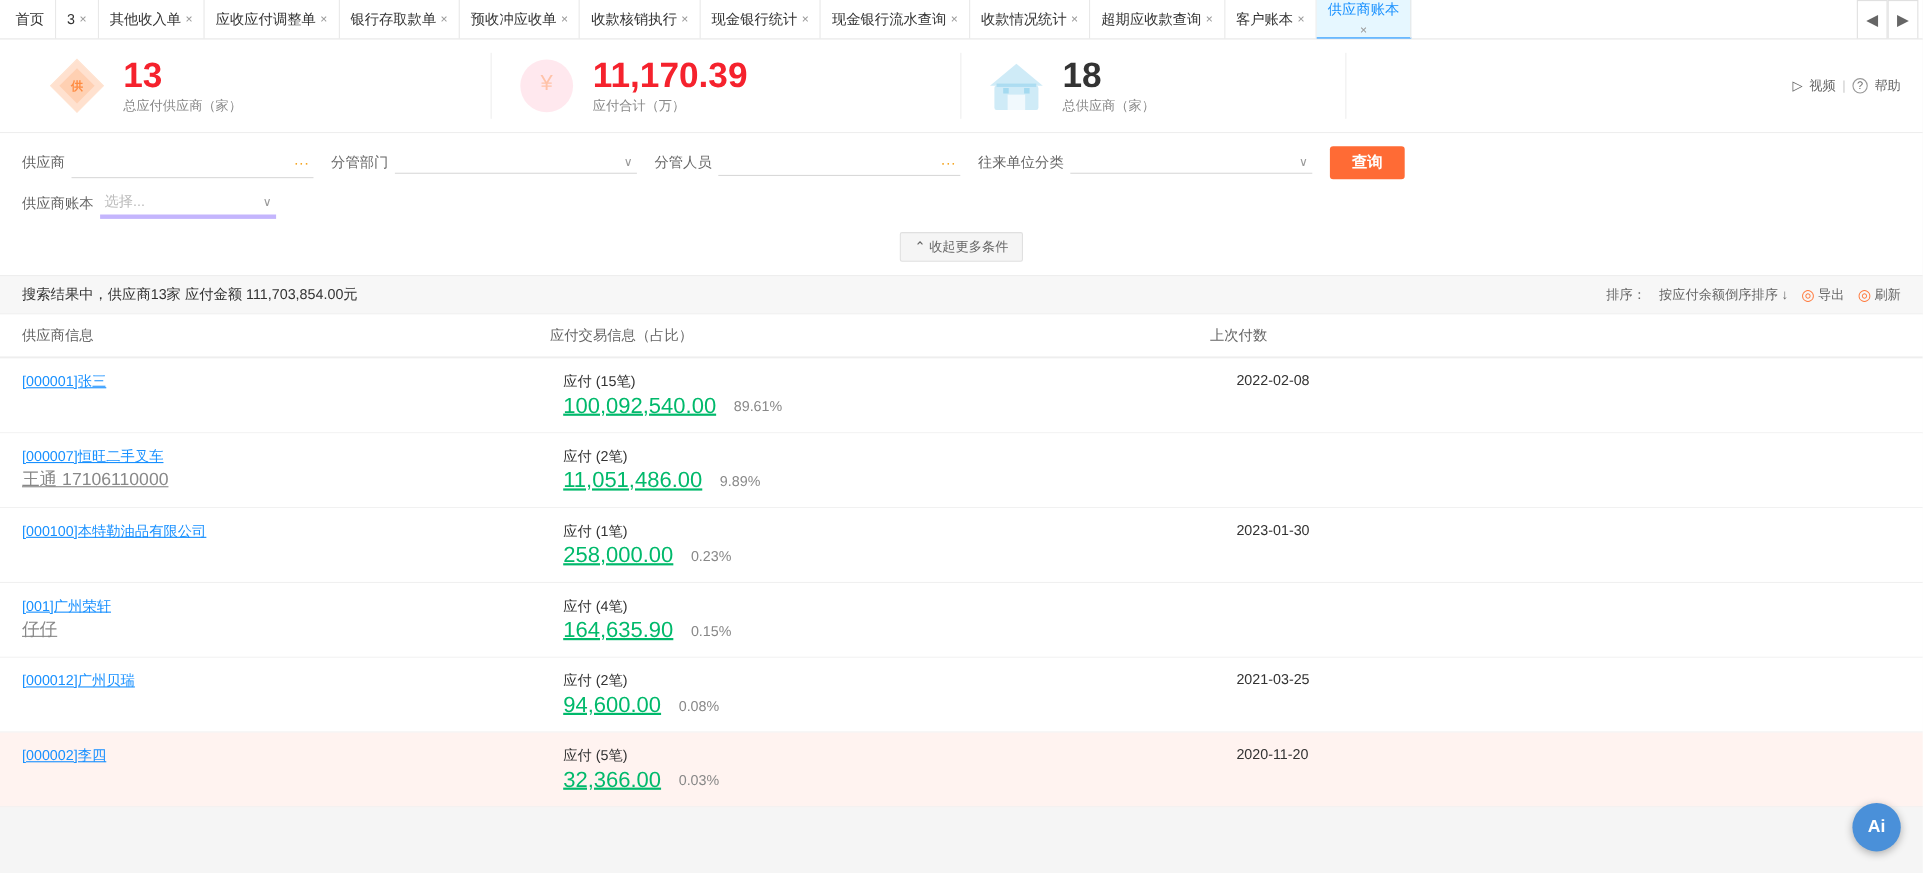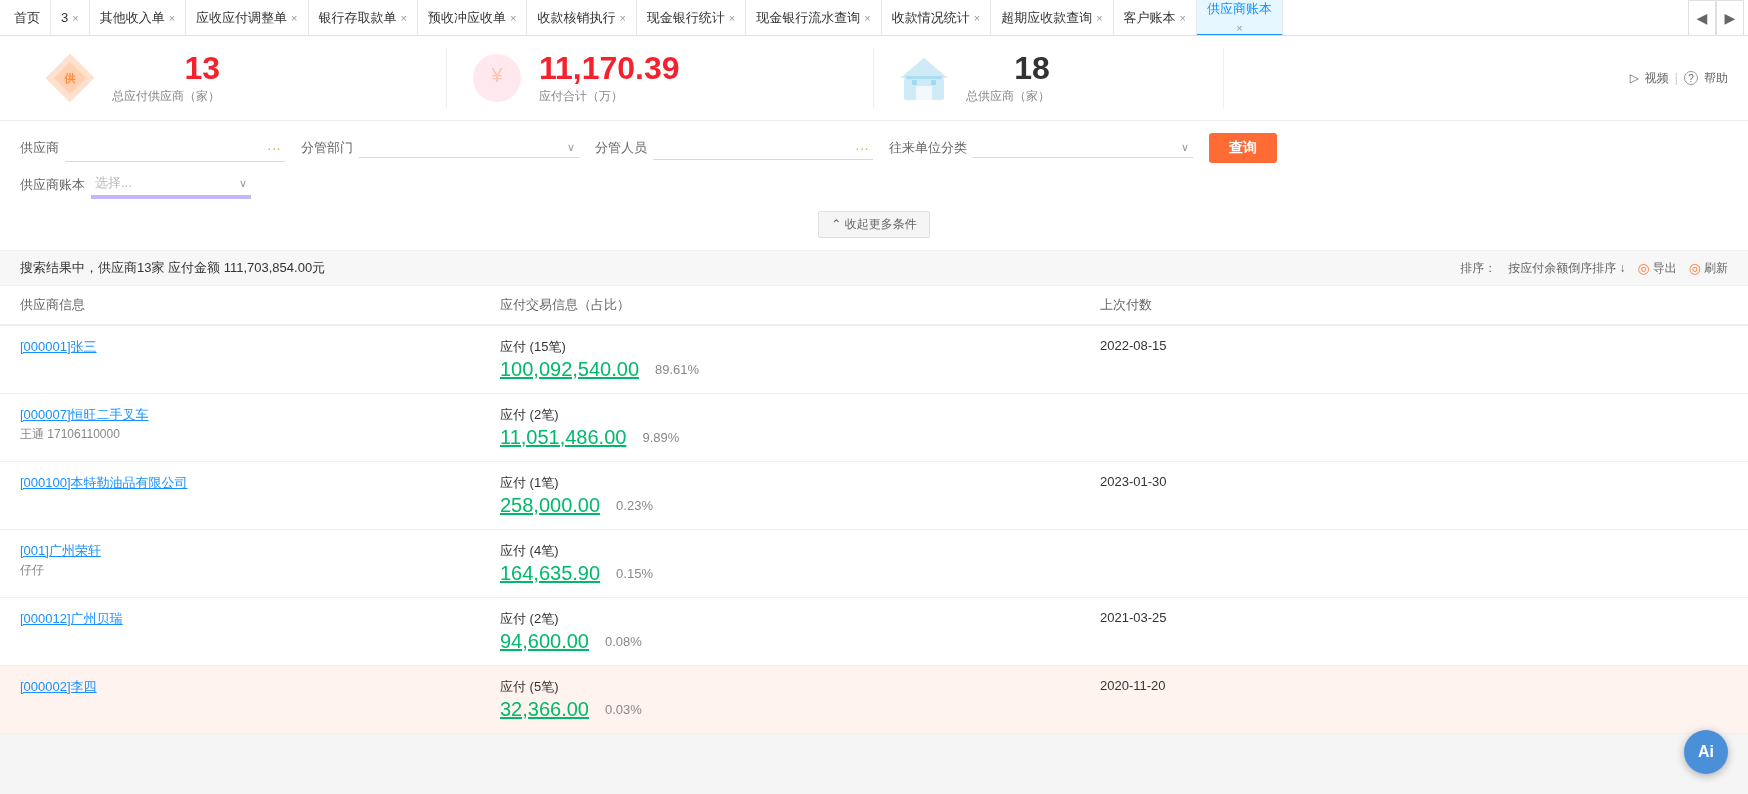--- a/index.html
+++ b/index.html
@@ -50,21 +50,21 @@
     }
     .stat-block:last-child { border-right: none; }
     .stat-icon {
       width: 60px;
       height: 60px;
       display: flex;
       align-items: center;
       justify-content: center;
     }
     .stat-info { display: flex; flex-direction: column; }
-    .stat-number { font-size: 32px; font-weight: bold; color: #f5222d; line-height: 1.1; text-align: right; }
+    .stat-number { font-size: 32px; font-weight: bold; color: #f5222d; line-height: 1.1; }
     .stat-number.black { color: #333; }
     .stat-label { font-size: 12px; color: #888; margin-top: 2px; }
     .top-right-links {
       font-size: 12px;
       color: #666;
       display: flex;
       align-items: center;
       gap: 6px;
       padding-left: 20px;
     }
@@ -170,30 +170,31 @@
     .col-supplier { flex: 0 0 480px; }
     .col-transaction { flex: 0 0 600px; }
     .col-lastpay { flex: 1; }
 
     .table-row {
       display: flex;
       padding: 12px 20px;
       border-bottom: 1px solid #f0f0f0;
       align-items: flex-start;
       background: #fff;
+      gap: 12px;
     }
     .table-row:last-child { background: #fff3f0; }
 
     .supplier-name a {
       color: #1890ff;
       text-decoration: underline;
       font-size: 13px;
       cursor: pointer;
     }
-    .supplier-sub { color: #888; font-size: 12px; margin-top: 2px; }
+    .supplier-sub { color: #888; font-size: 16px; margin-top: 2px; text-decoration: underline; }
 
     .transaction-info { display: flex; flex-direction: column; gap: 2px; }
     .trans-label { font-size: 13px; color: #333; }
     .trans-amount { color: #00b96b; font-size: 20px; font-weight: 500; text-decoration: underline; cursor: pointer; text-align: right; }
     .trans-pct { color: #888; font-size: 13px; margin-left: 16px; }
     .trans-row { display: flex; align-items: center; gap: 0; }
 
     .last-pay { color: #333; font-size: 13px; }
     .collapse-row {
       display: flex;
@@ -401,21 +402,21 @@
         <a>[000001]张三</a>
       </div>
     </div>
     <div class="col-transaction transaction-info">
       <span class="trans-label">应付 (15笔)</span>
       <div class="trans-row">
         <span class="trans-amount">100,092,540.00</span>
         <span class="trans-pct">89.61%</span>
       </div>
     </div>
-    <div class="col-lastpay last-pay">2022-08-15</div>
+    <div class="col-lastpay last-pay">2022-02-08</div>
   </div>
 
   <div class="table-row">
     <div class="col-supplier">
       <div class="supplier-name">
         <a>[000007]恒旺二手叉车</a>
       </div>
       <div class="supplier-sub">王通  17106110000</div>
     </div>
     <div class="col-transaction transaction-info">

